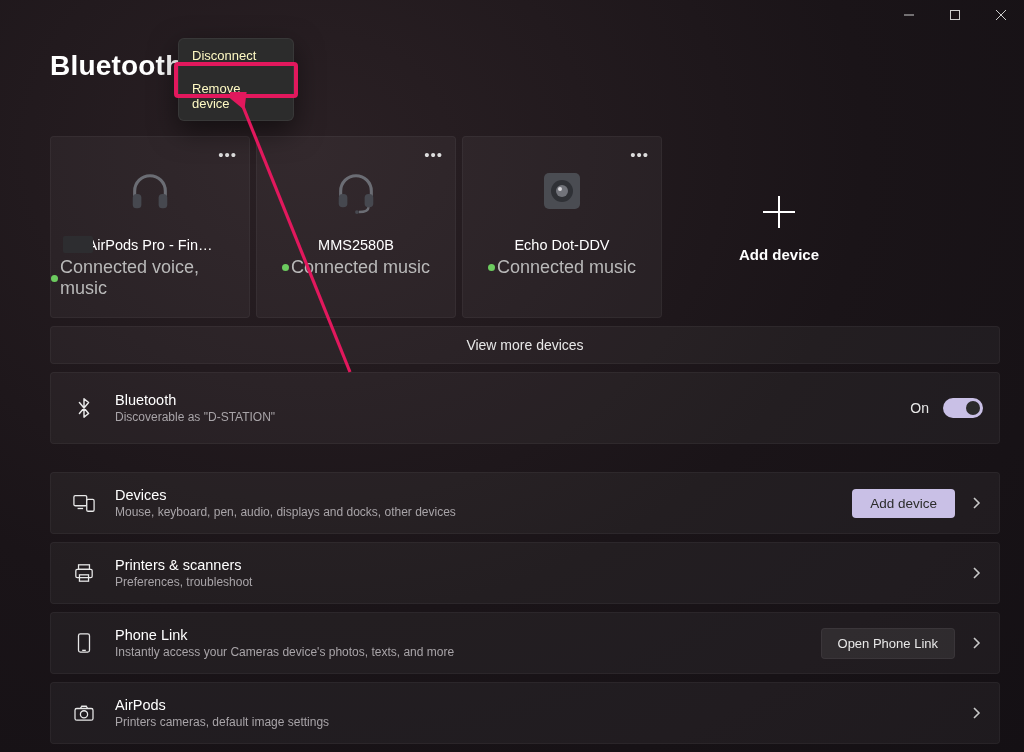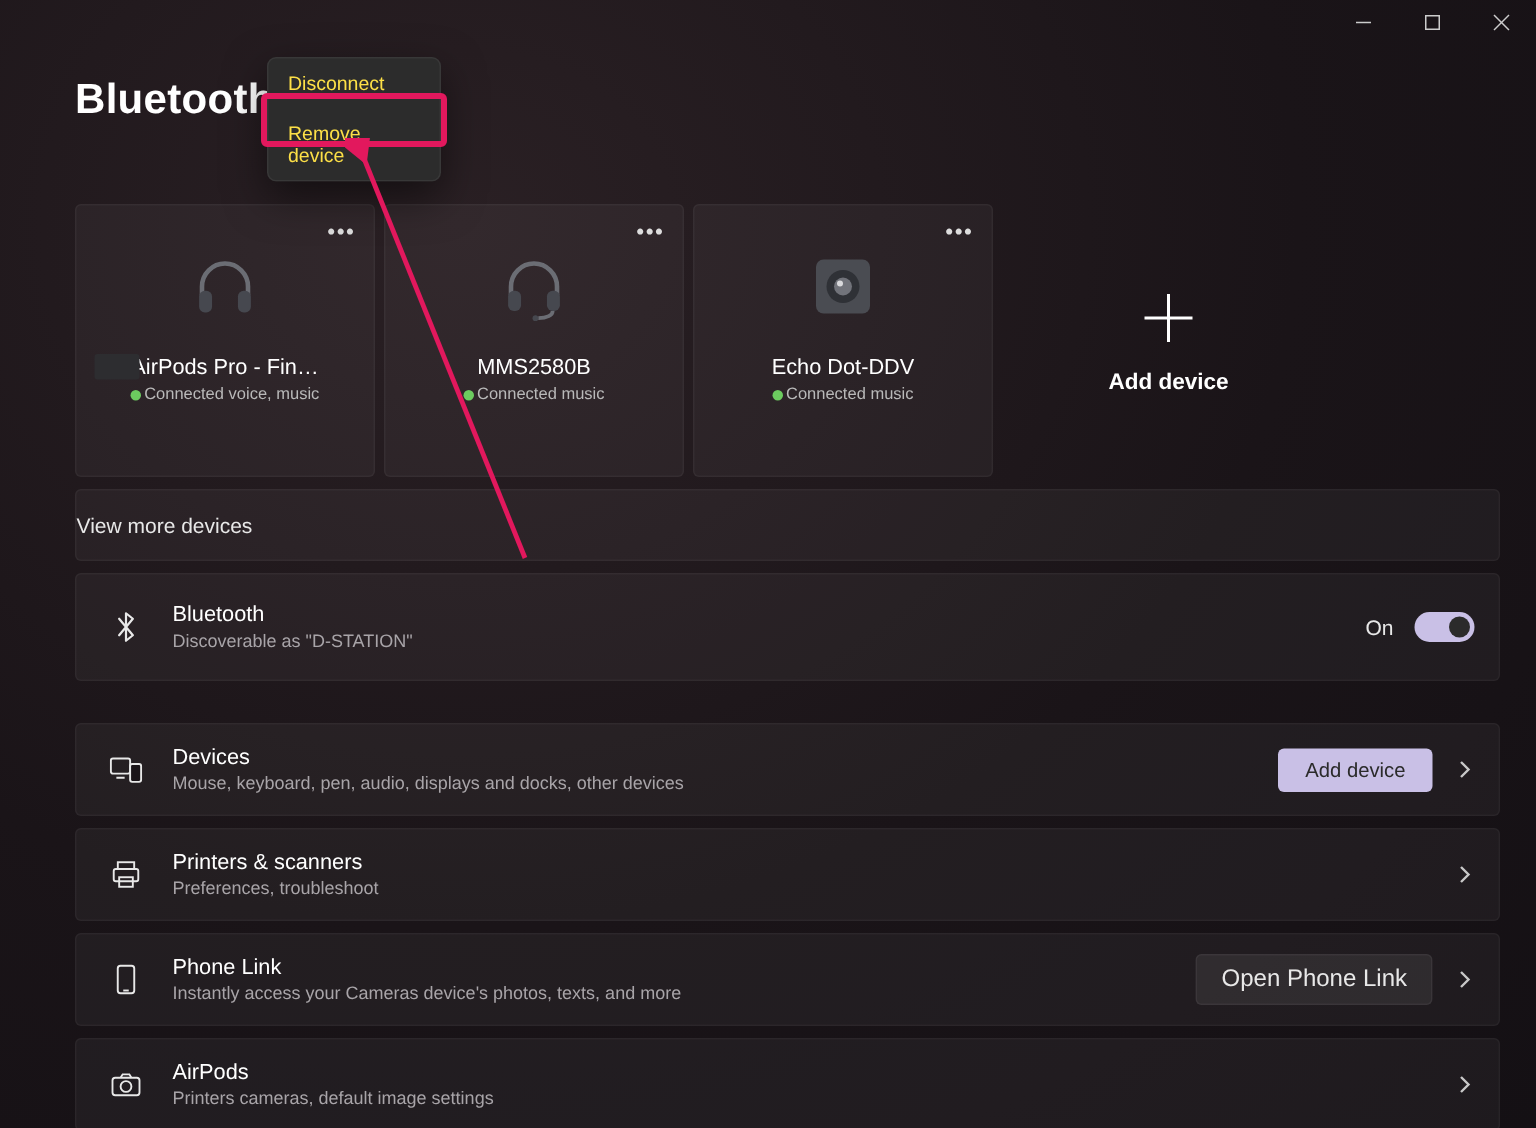--- a/index.html
+++ b/index.html
@@ -25,72 +25,72 @@
     background: rgba(255,255,255,0.045);
     border:1px solid rgba(255,255,255,0.045);
     border-radius:4px;
     position:relative;
     display:flex; flex-direction:column; align-items:center;
     padding-top:30px;
   }
   .card-more { position:absolute; top:10px; right:12px; color:#ddd; font-size:15px; letter-spacing:1px; cursor:default; line-height:1; }
   .device-icon { width:48px; height:48px; display:flex; align-items:center; justify-content:center; }
   .device-card .name { margin-top:22px; font-size:14.5px; color:#fff; text-align:center; max-width:170px; white-space:nowrap; overflow:hidden; text-overflow:ellipsis; }
-  .device-card .status-row { margin-top:4px; display:flex; align-items:center; gap:2px; font-size:11px; color:#b9b9b9; }
+  .device-card .status-row { margin-top:4px; display:flex; align-items:center; gap:2px; font-size:18px; color:#b9b9b9; }
   .status-dot { width:7px; height:7px; border-radius:50%; background:#6ccb5f; display:inline-block; }
   
   .add-card { width:222px; height:182px; border:none; background:transparent; display:flex; flex-direction:column; align-items:center; justify-content:center; gap:14px; }
   .add-plus { width:40px; height:40px; display:flex; align-items:center; justify-content:center; }
   .add-plus svg { stroke:#fff; }
   .add-label { font-size:15px; color:#fff; font-weight:600; }
 
   
   .redact { position:absolute; left:12px; top:99px; width:30px; height:17px; background:#2d2d30; border-radius:2px; }
 
   
   .wide-bar, .row-item {
     margin-top:6px;
     background: rgba(255,255,255,0.045);
     border:1px solid rgba(255,255,255,0.045);
     border-radius:4px;
   }
-  .wide-bar { height:48px; display:flex; align-items:center; justify-content:flex-start; color:#e8e8e8; font-size:14px; }
+  .wide-bar { height:38px; display:flex; align-items:center; justify-content:center; color:#e8e8e8; font-size:14px; }
   .row-item { height:62px; display:flex; align-items:center; padding:0 16px 0 22px; gap:20px; }
   .row-item .icon-slot { width:22px; height:22px; display:flex; align-items:center; justify-content:center; color:#e8e8e8; flex:0 0 22px; }
   .row-item .texts { flex:1; }
   .row-item .title { font-size:14.5px; color:#fff; }
   .row-item .subtitle { font-size:12px; color:#a8a4a8; margin-top:2px; }
   .row-item .trailing { display:flex; align-items:center; gap:14px; }
   .pill-btn {
     background:#c9c0e6; color:#2b2b2b; font-size:13.5px; padding:7px 18px;
     border:none; border-radius:4px; cursor:default;
   }
   .ghost-btn {
-    background:rgba(255,255,255,0.07); color:#e8e8e8; font-size:16px; padding:7px 16px;
+    background:rgba(255,255,255,0.07); color:#e8e8e8; font-size:13px; padding:7px 16px;
     border:1px solid rgba(255,255,255,0.05); border-radius:4px; cursor:default;
   }
   .chevron { width:14px; height:14px; }
   .chevron svg { width:14px; height:14px; stroke:#c8c8c8; }
 
   
   .toggle { width:40px; height:20px; background:#c9c0e6; border-radius:10px; position:relative; }
   .toggle .knob { position:absolute; right:3px; top:3px; width:14px; height:14px; border-radius:50%; background:#2b2b2b; }
 
   
   .gap-lg { margin-top:28px; }
   .gap-md { margin-top:8px; }
 
   
   .ctx-menu {
     position:absolute; left:178px; top:38px; width:116px;
     background:#2c2c2c; border:1px solid rgba(255,255,255,.06);
     border-radius:6px; overflow:hidden; z-index:10;
     box-shadow:0 10px 28px rgba(0,0,0,.5);
   }
-  .ctx-item { padding:9px 13px; font-size:13px; color:#fde047; cursor:default; }
+  .ctx-item { padding:9px 13px; font-size:13px; color:#fef9c3; cursor:default; }
 
   
   .ann-highlight {
     position:absolute; left:174px; top:62px; width:124px; height:36px;
     border:4px solid #e2185d; border-radius:4px; z-index:11; pointer-events:none;
   }
   .ann-arrow { position:absolute; left:230px; top:92px; z-index:11; pointer-events:none; }
 
   
   svg { display:block; }

